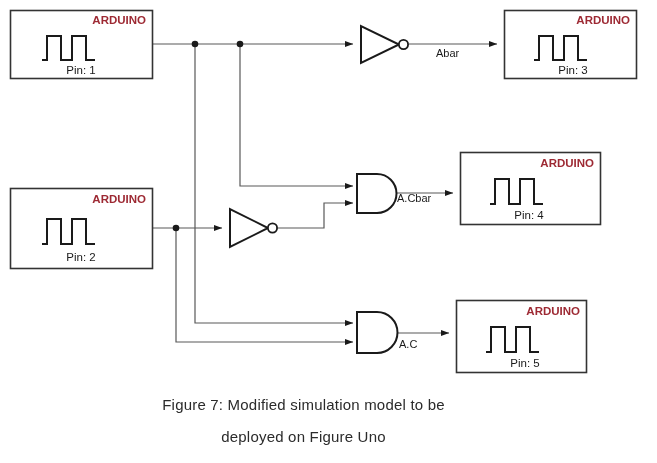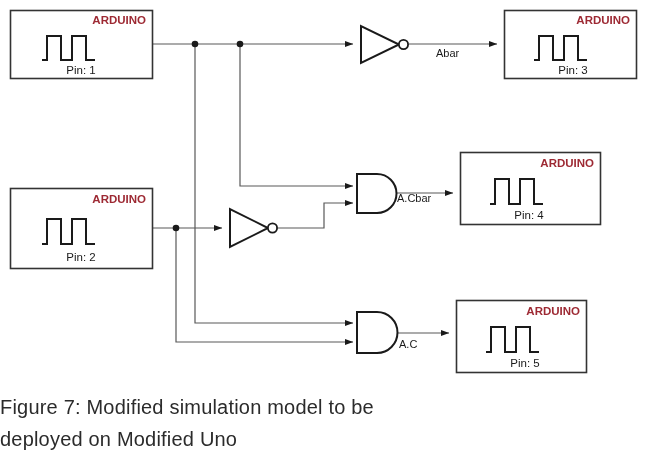--- a/index.html
+++ b/index.html
@@ -17,22 +17,23 @@
   #canvas {
     position: absolute;
     left: 0; top: 0;
     width: 657px;
     height: 463px;
   }
   .caption {
     position: absolute;
     left: 0;
     width: 607px;
+    text-align: center;
     font-family: "Liberation Sans", sans-serif;
-    font-size: 20px;
+    font-size: 15px;
     color: #2b2b2b;
     letter-spacing: 0.2px;
   }
   #caption-line-1 { top: 396px; }
   #caption-line-2 { top: 428px; }
 </style>
 </head>
 <body>
 
 <svg id="canvas" viewBox="0 0 657 463" xmlns="http://www.w3.org/2000/svg">
@@ -126,13 +127,13 @@
   <text x="436" y="57" font-family="Liberation Sans, sans-serif" font-size="11" fill="#1a1a1a">Abar</text>
 
   <text x="397" y="202" font-family="Liberation Sans, sans-serif" font-size="11" fill="#1a1a1a">A.Cbar</text>
 
   <text x="399" y="348" font-family="Liberation Sans, sans-serif" font-size="11" fill="#1a1a1a">A.C</text>
 
 </svg>
 
 <div class="caption" id="caption-line-1">Figure 7: Modified simulation model to be</div>
 
-<div class="caption" id="caption-line-2">deployed on Modified Uno</div>
+<div class="caption" id="caption-line-2">deployed on Figure Uno</div>
 
 </body></html>

